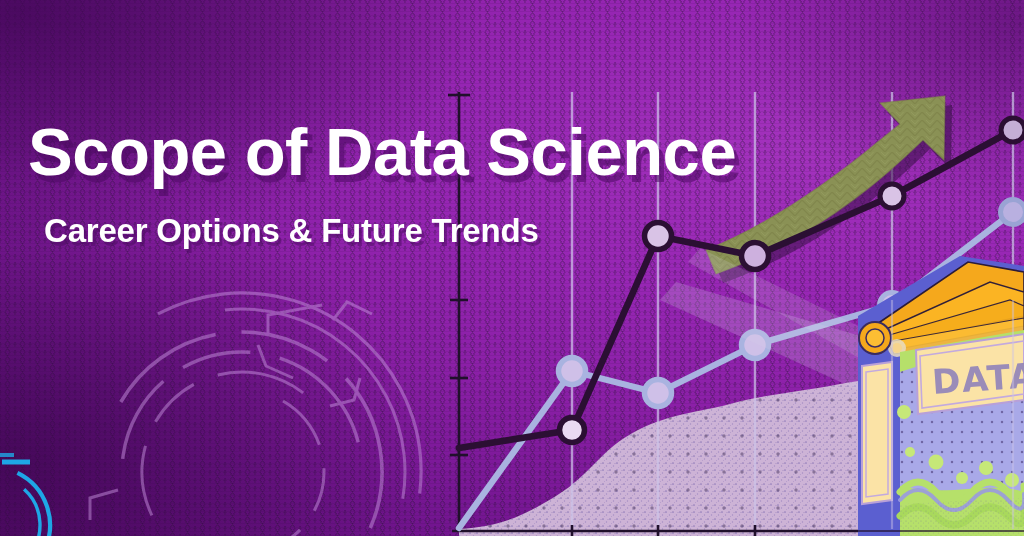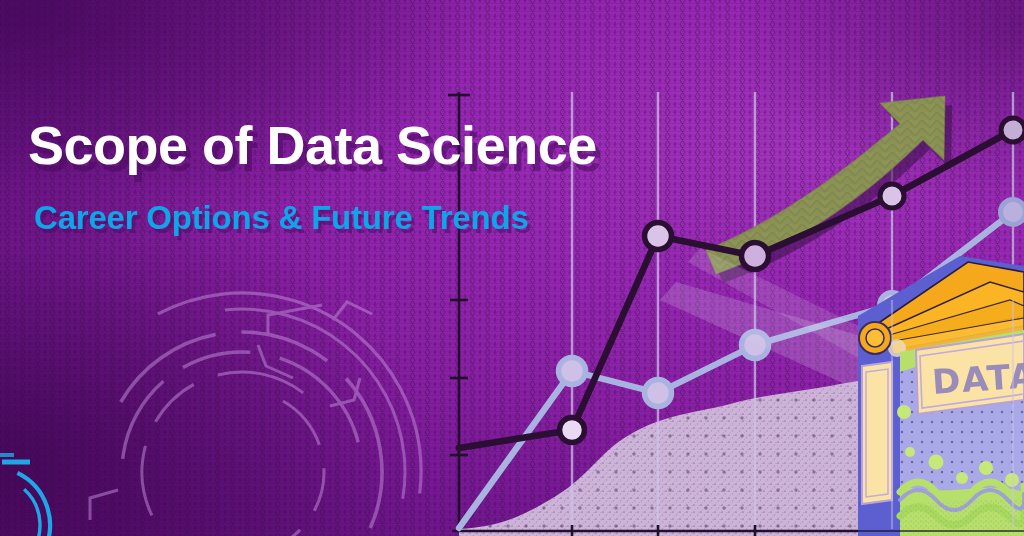--- a/index.html
+++ b/index.html
@@ -36,28 +36,28 @@
     background-image:
       repeating-linear-gradient(58deg, rgba(255,200,255,.16) 0 1px, rgba(255,200,255,0) 1px 7.5px),
       repeating-linear-gradient(-58deg, rgba(255,200,255,.12) 0 1px, rgba(255,200,255,0) 1px 7.5px);
     background-size:15px 8px,15px 8px;
   }
   
   #chart{position:absolute;left:0;top:0;width:1024px;height:536px;}
   
   .title-block{position:absolute;left:28px;top:118px;width:840px;}
   .title{
-    margin:0;font-size:54px;line-height:1.02;font-weight:bold;
+    margin:0;font-size:67px;line-height:1.02;font-weight:bold;
     letter-spacing:-.5px;color:#ffffff;
     text-shadow:5px 7px 0 rgba(74,10,96,.55);
     white-space:nowrap;
   }
   .subtitle{
-    margin:28px 0 0 6px;font-size:33px;font-weight:bold;line-height:1;
-    color:#0ea5e9;letter-spacing:-.2px;
+    margin:28px 0 0 16px;font-size:33px;font-weight:bold;line-height:1;
+    color:#ffffff;letter-spacing:-.2px;
     text-shadow:3px 4px 0 rgba(74,10,96,.50);
     white-space:nowrap;
   }
 </style>
 </head>
 <body>
 
 <div id="banner">
 
   <div class="bg-base"></div>

